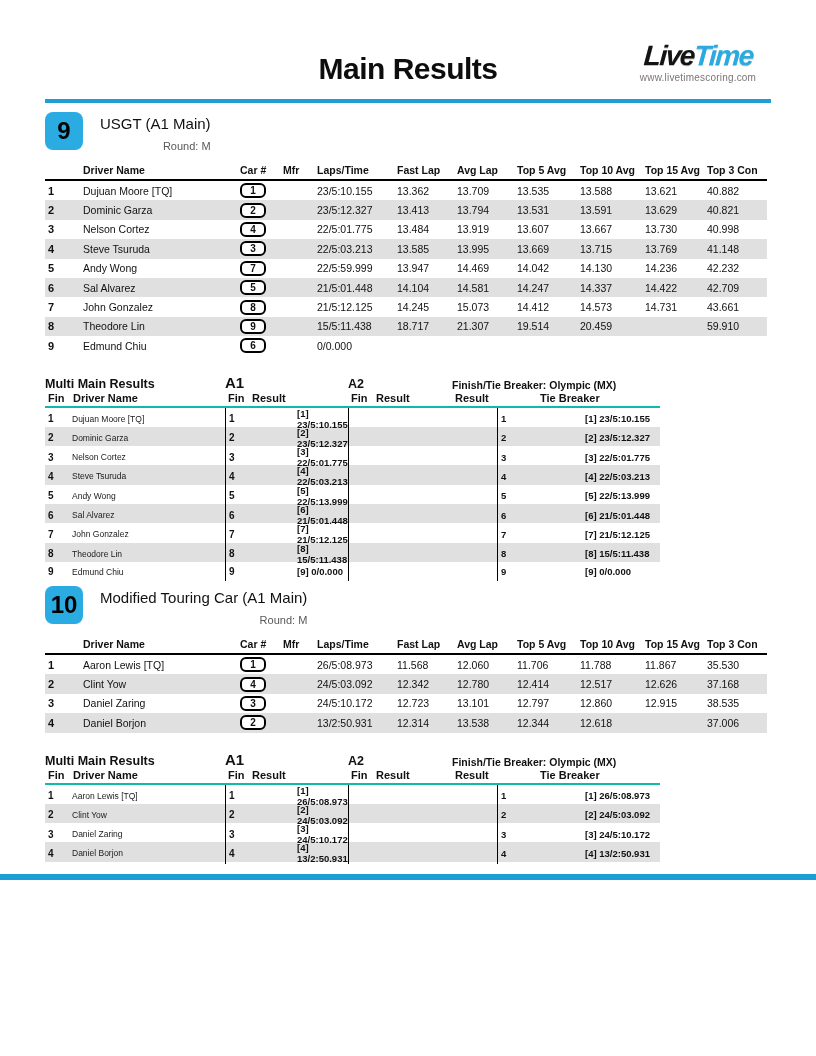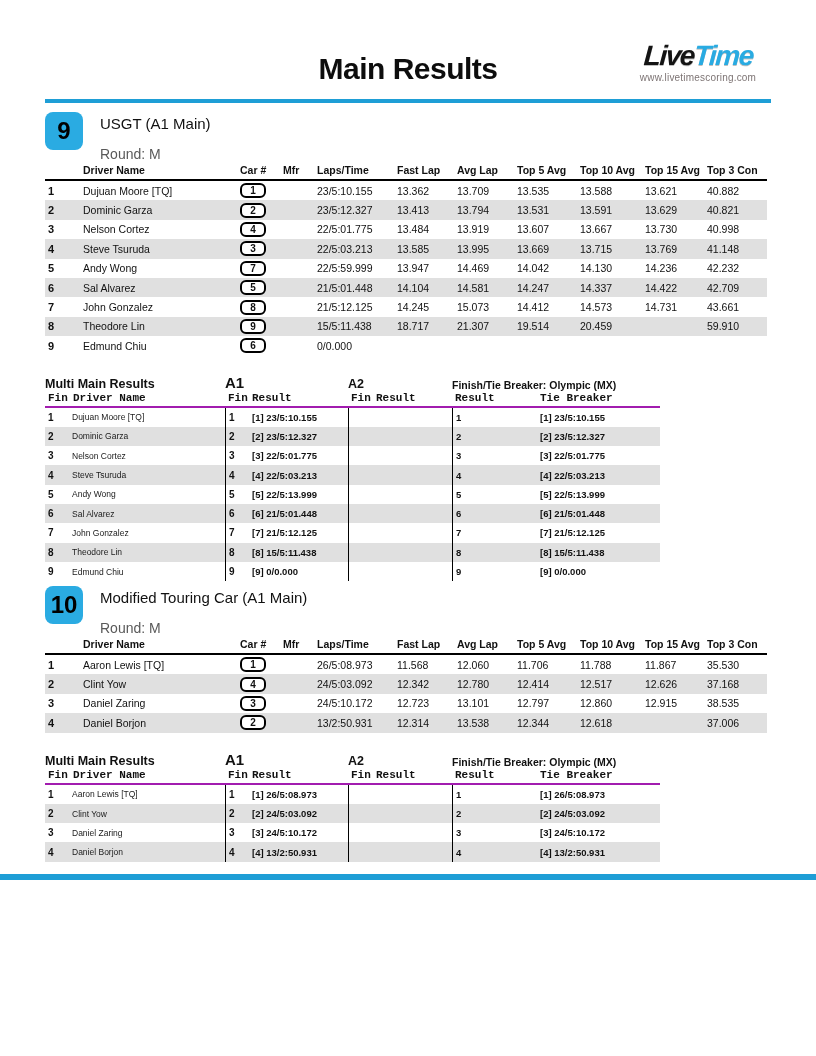--- a/index.html
+++ b/index.html
@@ -21,21 +21,21 @@
 
   
   .section { position:absolute; left:45px; width:726px; }
   #sec0 { top:112px; }
   #sec1 { top:586px; }
   .sec-head { display:flex; align-items:flex-start; gap:17px; margin-bottom:11px; height:40px; }
   .badge { width:38px; height:38px; background:#2aabe2; border-radius:8px; flex:0 0 auto;
            display:flex; align-items:center; justify-content:center;
            font-weight:700; font-size:24px; color:#000; }
   .sec-title { font-size:15px; font-weight:400; padding-top:3px; }
-  .sec-round { font-size:14px; color:#595959; margin-top:14px; }
+  .sec-round { font-size:11px; color:#595959; margin-top:8px;text-align:right; }
 
   
   .rt { width:722px; }
   .rt-grid { display:grid; grid-template-columns:38px 157px 43px 34px 80px 60px 60px 63px 65px 62px 53px; }
   .rt-head { font-weight:700; font-size:10.5px; height:18px; align-items:end;
              border-bottom:2px solid #000; padding-bottom:3px; }
   .rt-row { height:19.4px; align-items:center; font-size:10.5px; }
   .rt-rows > .rt-row:nth-child(even) { background:#e0e0e0; }
   .c-pos { font-weight:700; font-size:11px; padding-left:3px; }
   .carbadge { display:inline-block; min-width:26px; height:15px; line-height:12px;
@@ -44,26 +44,26 @@
 
   
   .mm { width:615px; margin-top:17px; }
   .mm-grid { display:grid; grid-template-columns:25px 155px 27px 96px 28px 76px 88px 120px; }
   .mm-h1 { font-weight:700; align-items:end; height:18px; }
   .mm-h1 .t-group { grid-column:1/3; font-size:12.5px; }
   .mm-h1 .t-a1 { grid-column:3/5; font-size:15px; }
   .mm-h1 .t-a2 { grid-column:5/7; font-size:12.5px; }
   .mm-h1 .t-finish { grid-column:7/9; font-size:10.5px; }
   .mm-h2 { font-weight:700; font-size:11px; height:17px; align-items:end;
-           border-bottom:2px solid #a21caf; padding-bottom:2px;font-family:Liberation Mono, monospace; }
+           border-bottom:2px solid #14b8a6; padding-bottom:2px; }
   .mm-row { height:19.3px; align-items:center; }
   .mm-rows > .mm-row:nth-child(even) { background:#e0e0e0; }
   .mm-fin { font-weight:700; font-size:10px; padding-left:3px; }
   .mm-driver { font-size:8.5px; padding-left:2px; color:#1a1a1a; }
-  .mm-res { font-weight:700; font-size:9.5px; }
+  .mm-res { font-weight:700; font-size:9.5px;margin-left:45px; }
   .dv { border-left:1px solid #000; height:100%; display:flex; align-items:center; padding-left:3px; }
   .pl3 { padding-left:3px; }
 
   
   .f-rule { position:absolute; left:45px; right:45px; top:971px; height:2px; background:#1e9ed6; }
   .f-left { position:absolute; left:45px; top:977px; font-weight:700; font-size:12.5px; }
   .f-center { position:absolute; left:0; width:100%; top:979px; text-align:center;
               font-weight:700; font-size:12px; }
   .f-dates { position:absolute; left:0; width:100%; top:998px; text-align:right;
              font-weight:400; font-size:10px; }

